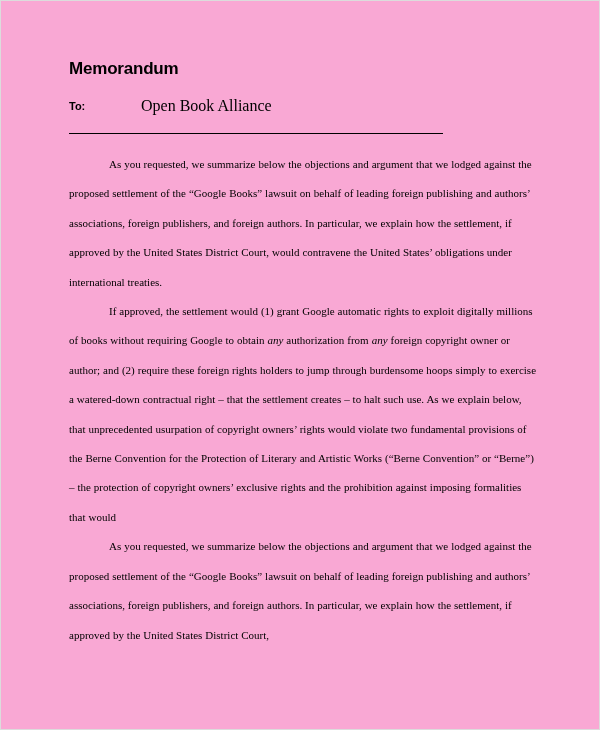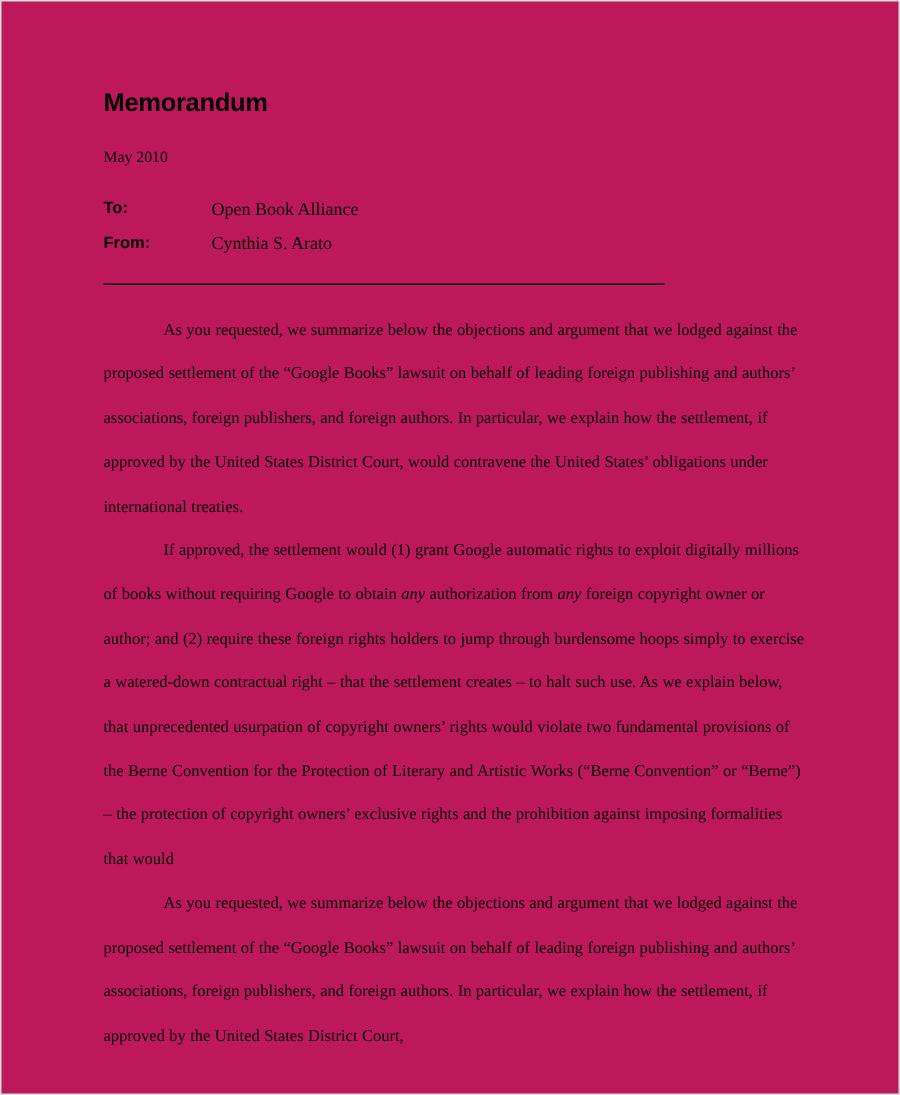--- a/index.html
+++ b/index.html
@@ -7,21 +7,21 @@
     padding: 0;
     background: #ffffff;
   }
   body {
     font-family: "Liberation Serif", serif;
   }
   .page {
     position: relative;
     width: 600px;
     height: 730px;
-    background: #be185d;
+    background: #f9a8d4;
     border: 1px solid #dcdcdc;
     box-sizing: border-box;
     overflow: hidden;
   }
   .page-inner {
     padding: 0 60px 0 68px;
     box-sizing: border-box;
   }
   .doc-title {
     font-family: "Liberation Sans", sans-serif;
@@ -53,21 +53,21 @@
   .meta-label {
     font-family: "Liberation Sans", sans-serif;
     font-weight: bold;
     font-size: 11px;
     color: #000000;
     width: 72px;
     line-height: 14px;
   }
   .meta-value {
     font-family: "Liberation Serif", serif;
-    font-size: 12px;
+    font-size: 16px;
     color: #000000;
     line-height: 14px;
     white-space: nowrap;
   }
   .divider {
     height: 0;
     border: none;
     border-top: 1.6px solid #000000;
     margin: 11px 96px 0 0;
   }
@@ -90,31 +90,26 @@
   }
 </style>
 </head>
 <body>
 
 <div class="page">
   <div class="page-inner">
 
     <h1 class="doc-title">Memorandum</h1>
 
-    <p class="doc-date">May 2010</p>
 
     <table class="meta-table">
       <tbody>
         <tr class="meta-row">
           <th class="meta-label">To:</th>
           <td class="meta-value">Open Book Alliance</td>
-        </tr>
-        <tr class="meta-row">
-          <th class="meta-label">From:</th>
-          <td class="meta-value">Cynthia S. Arato</td>
         </tr>
       </tbody>
     </table>
 
     <hr class="divider">
 
     <div class="body-copy">
         <p class="para"><span>As you requested, we summarize below the objections and argument that we lodged against the proposed settlement of the “Google Books” lawsuit on behalf of leading foreign publishing and authors’ associations, foreign publishers, and foreign authors.   In particular, we explain how the settlement, if approved by the United States District Court, would contravene the United States’ obligations under international treaties.</span></p>
         <p class="para"><span>If approved, the settlement would (1) grant Google automatic rights to exploit digitally millions of books without requiring Google to obtain </span><em>any</em><span> authorization from </span><em>any</em><span> foreign copyright owner or author; and (2) require these foreign rights holders to jump through burdensome hoops simply to exercise a watered-down contractual right – that the settlement creates – to halt such use.  As we explain below, that unprecedented usurpation of copyright owners’ rights would violate two fundamental provisions of the Berne Convention for the Protection of Literary and Artistic Works (“Berne Convention” or “Berne”) – the protection of copyright owners’ exclusive rights and the prohibition against imposing formalities that would</span></p>
         <p class="para"><span>As you requested, we summarize below the objections and argument that we lodged against the proposed settlement of the “Google Books” lawsuit on behalf of leading foreign publishing and authors’ associations, foreign publishers, and foreign authors.   In particular, we explain how the settlement, if approved by the United States District Court,</span></p>

